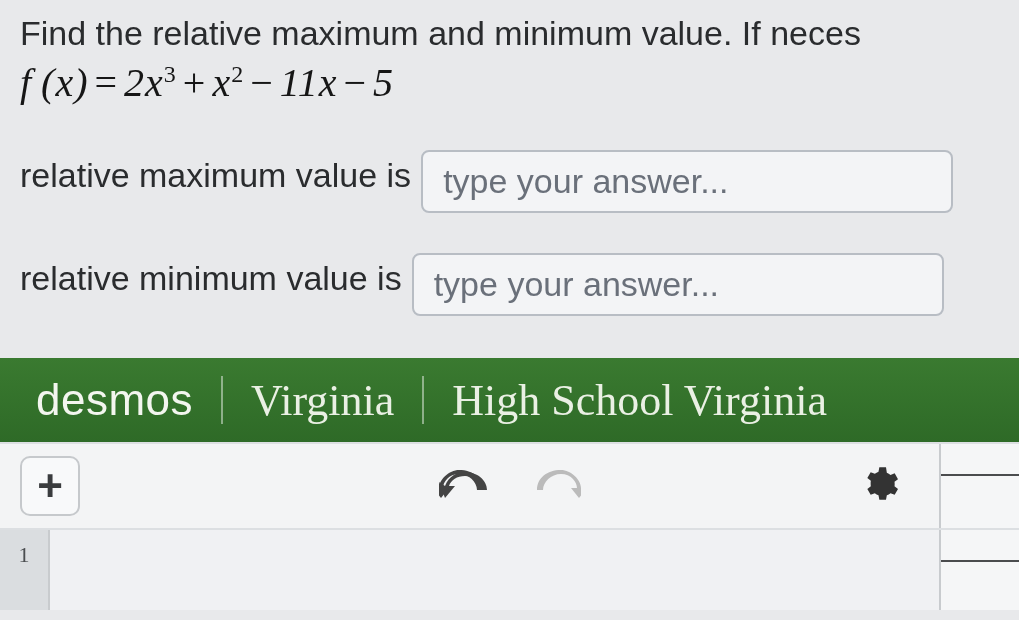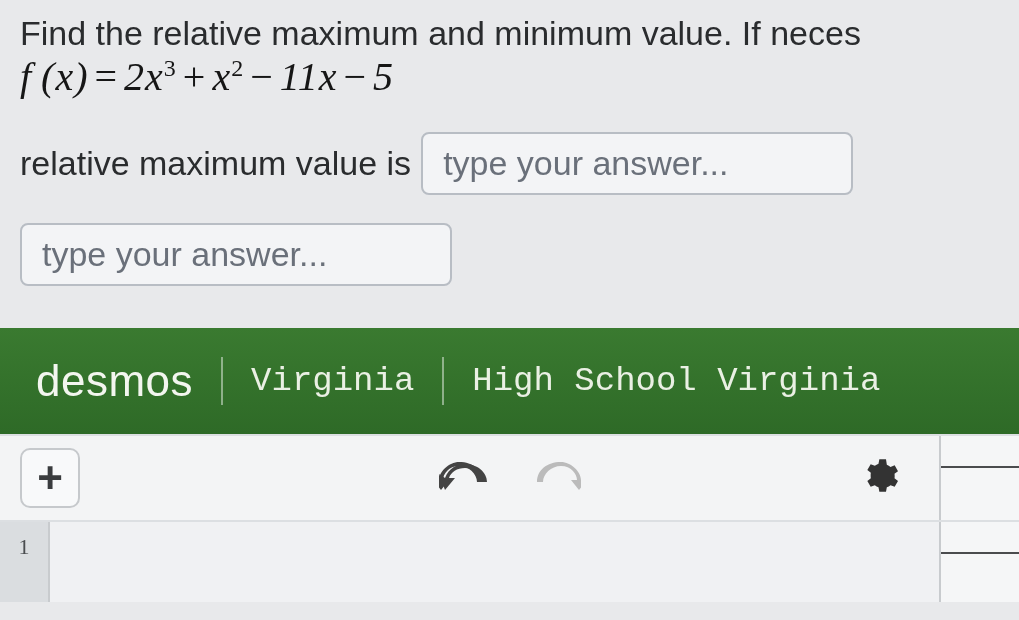--- a/index.html
+++ b/index.html
@@ -12,20 +12,21 @@
       color: #2a2c2e;
     }
     .question-area {
       padding: 14px 0 14px 20px;
     }
     .question-text {
       font-size: 34px;
       color: #2a2c2e;
       white-space: nowrap;
       overflow: hidden;
+      margin-bottom: 6px;
     }
     .math-line {
       font-family: "Times New Roman", serif;
       font-style: italic;
       font-size: 40px;
       color: #161616;
       margin-bottom: 32px;
       letter-spacing: 1px;
     }
     .math-line sup {
@@ -49,51 +50,52 @@
       text-align: right;
     }
     .answer-input {
       font-size: 34px;
       font-family: Arial, Helvetica, sans-serif;
       border: 2px solid #b8bdc4;
       border-radius: 8px;
       background: #f3f4f6;
       padding: 10px 20px;
       color: #2a2c2e;
-      width: 432px;
+      width: 532px;
       outline: none;
+      margin-top: 12px;
     }
     .answer-input::placeholder {
       color: #6a707a;
     }
     
     .desmos-bar {
       background: linear-gradient(#3a7a30, #2e6a27);
-      height: 106px;
+      height: 84px;
       display: flex;
       align-items: center;
       padding-left: 36px;
       color: #f3f6ef;
     }
     .desmos-brand {
       font-family: Arial, sans-serif;
       font-size: 44px;
       font-weight: 500;
       letter-spacing: 0.5px;
       color: #f3f6ef;
     }
     .bar-divider {
       width: 2px;
       height: 48px;
       background: rgba(255,255,255,0.45);
       margin: 0 28px;
     }
     .bar-text {
-      font-size: 34px;
-      font-family: Liberation Mono, monospace;
+      font-size: 44px;
+      font-family: Liberation Serif, serif;
       color: #eaf0e4;
     }
     
     .toolbar {
       height: 88px;
       background: #f3f4f5;
       border-top: 2px solid #dcdfe2;
       border-bottom: 2px solid #dcdfe2;
       display: flex;
       align-items: center;
@@ -193,20 +195,21 @@
 <div class="question-area">
   <div class="question-text">Find the relative maximum and minimum value.  If neces</div>
   <div class="math-line">
     f (x)<span class="op">=</span>2x<sup>3</sup><span class="op">+</span>x<sup>2</sup><span class="op">−</span>11x<span class="op">−</span>5
   </div>
   <div class="answer-row">
     <span class="answer-label">relative maximum value is</span>
     <input class="answer-input" type="text" placeholder="type your answer..." style="">
   </div>
   <div class="answer-row">
+    <span class="answer-label">relative minimum value is</span>
     <input class="answer-input" type="text" placeholder="type your answer..." style="">
   </div>
 </div>
 
 <div class="desmos-bar">
   <span class="desmos-brand">desmos</span>
   <div class="bar-divider"></div>
   <span class="bar-text">Virginia</span>
   <div class="bar-divider"></div>
   <span class="bar-text">High School Virginia</span>

